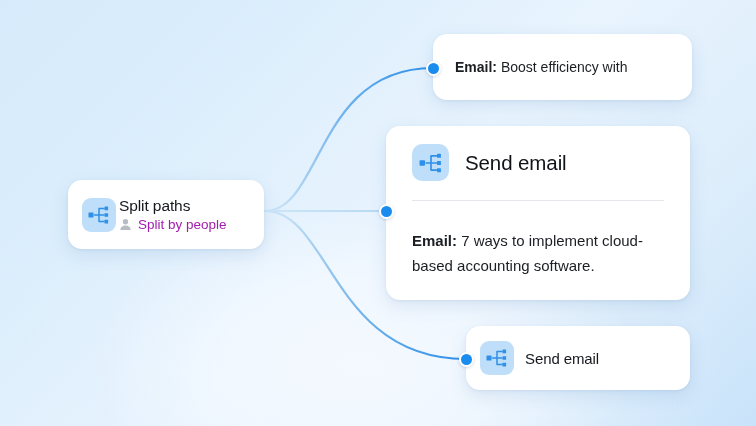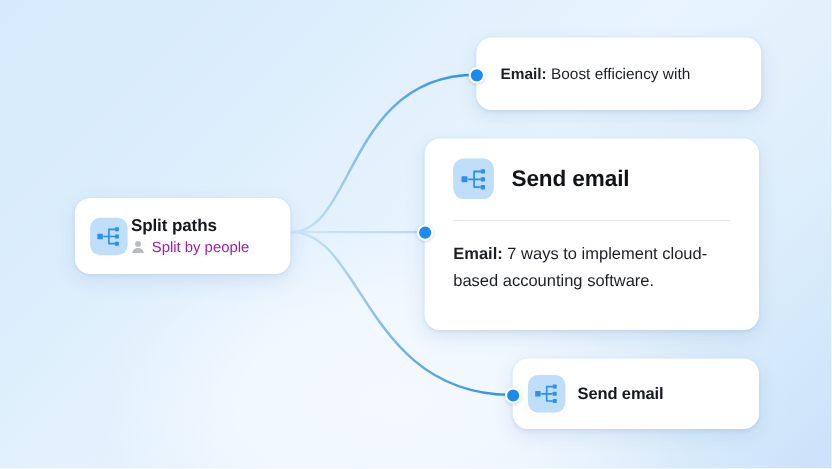--- a/index.html
+++ b/index.html
@@ -73,21 +73,21 @@
     background: #bedefa;
     border-radius: 9px;
     display: flex;
     align-items: center;
     justify-content: center;
   }
   .node-icon.sm { width: 34px; height: 34px; }
   .node-icon.md { width: 37px; height: 37px; border-radius: 10px; }
 
   .node-title {
-    font-weight: bold;
+    font-weight: normal;
     color: #15181c;
     letter-spacing: -0.1px;
   }
   #split-title { font-size: 15.5px; }
   #bottom-title { font-size: 15px; }
   #middle-title { font-size: 20.5px; color: #101317; }
 
   .sub-row {
     display: flex;
     align-items: center;
@@ -112,21 +112,21 @@
     display: flex;
     align-items: center;
     gap: 16px;
   }
   #middle-divider {
     height: 1px;
     background: #e3e6ea;
     margin: 19px 0 0 0;
   }
   #middle-body {
-    margin-top: 17px;
+    margin-top: 27px;
   }
   #middle-body .email-line {
     font-size: 15px;
     line-height: 25px;
   }
 
   .dot {
     position: absolute;
     width: 15px; height: 15px;
     border-radius: 50%;

